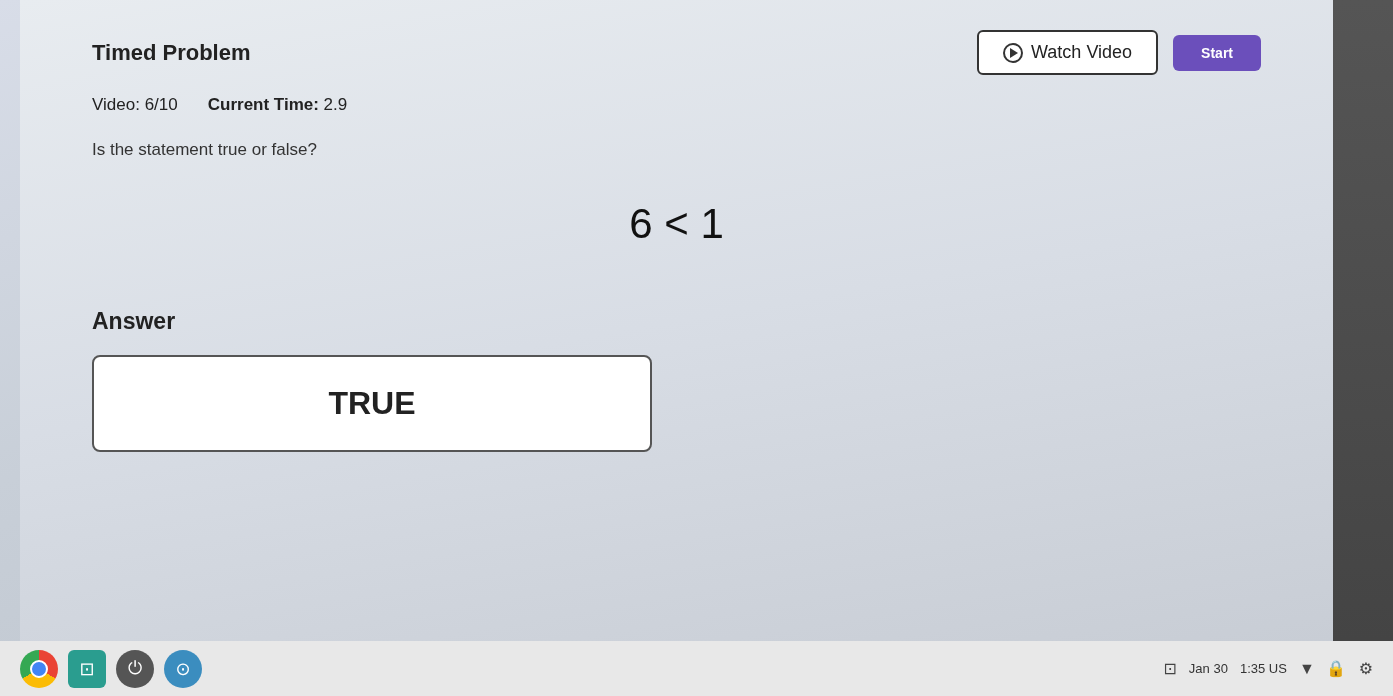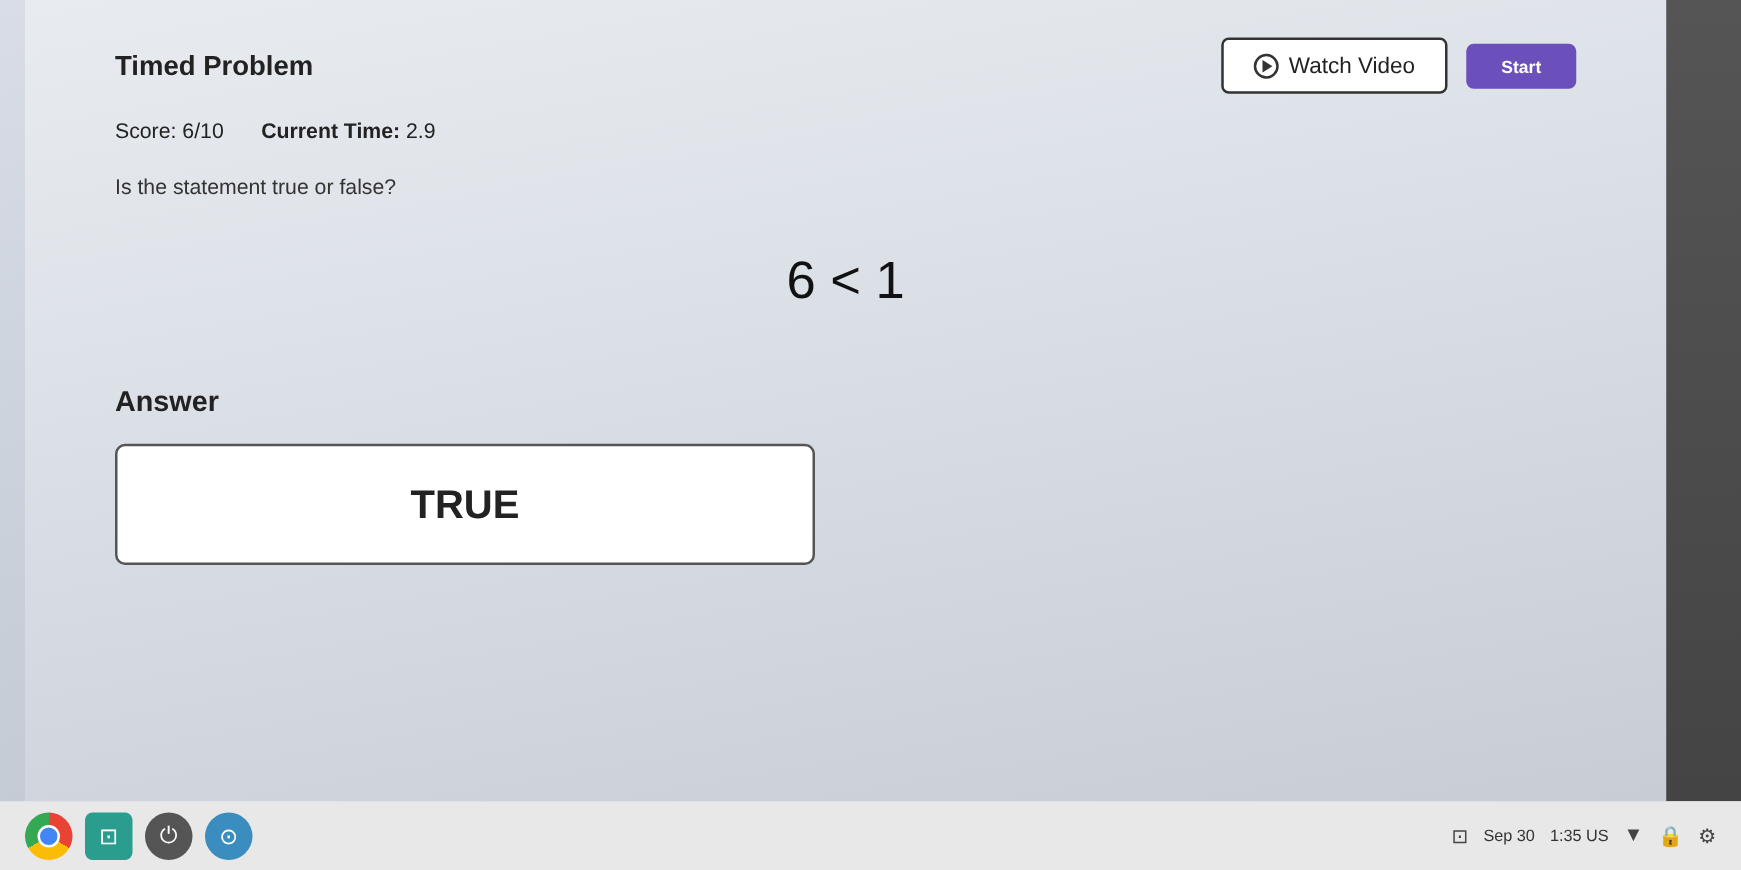--- a/index.html
+++ b/index.html
@@ -253,21 +253,21 @@
       <button class="watch-video-btn">
         <span class="play-icon"></span>
         <span>Watch Video</span>
       </button>
       <button class="start-btn">Start</button>
     </div>
   </div>
 
   <div class="score-row">
     <span>
-      <span class="score-label">Score:</span>
+      <span class="score-label">Video:</span>
       <span>6/10</span>
     </span>
     <span><span class="current-time-label">Current Time: </span><span class="current-time-value">2.9</span></span>
   </div>
 
   <div class="question-prompt">Is the statement true or false?</div>
 
   <div class="math-expression">6 &lt; 1</div>
 
   <div class="answer-label">Answer</div>
@@ -280,19 +280,19 @@
 
 <div class="taskbar">
   <div class="taskbar-icons">
     <div class="taskbar-icon chrome-icon"></div>
     <div class="taskbar-icon monitor-icon">⊡</div>
     <div class="taskbar-icon power-icon">⏻</div>
     <div class="taskbar-icon camera-icon">⊙</div>
   </div>
   <div class="taskbar-right">
     <span class="sys-icon">⊡</span>
-    <span>Sep 30</span>
+    <span>Jan 30</span>
     <span>1:35 US</span>
     <span class="sys-icon">▼</span>
     <span class="sys-icon">🔒</span>
     <span class="sys-icon">⚙</span>
   </div>
 </div>
 
 </body></html>

